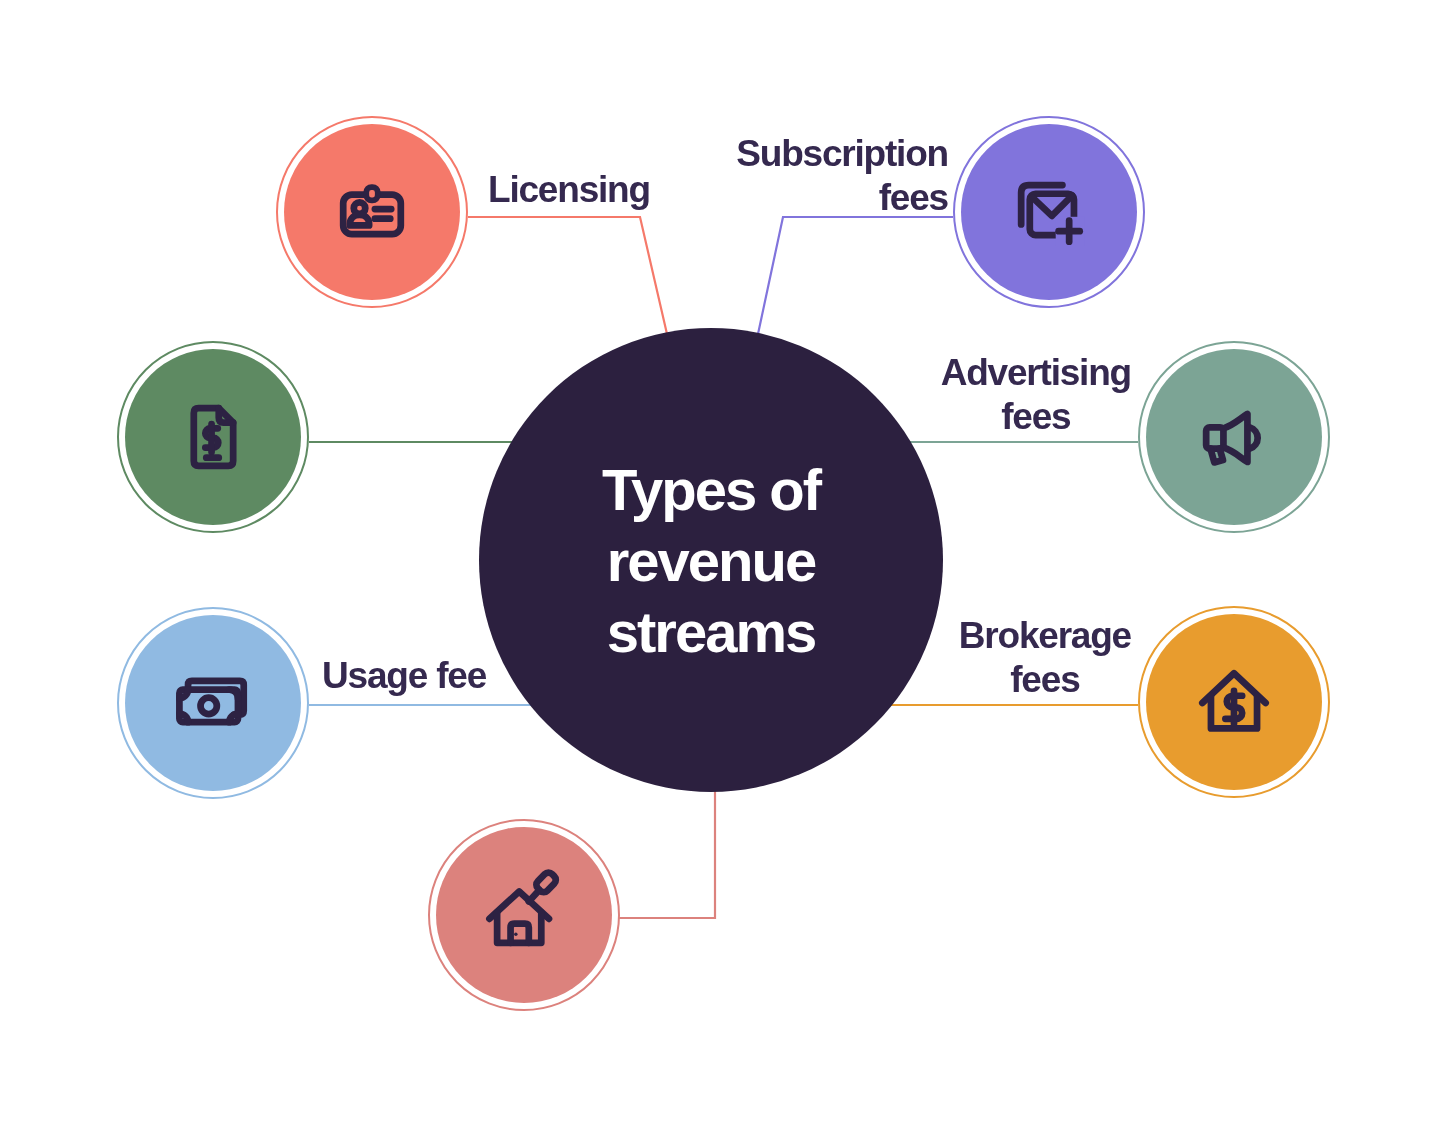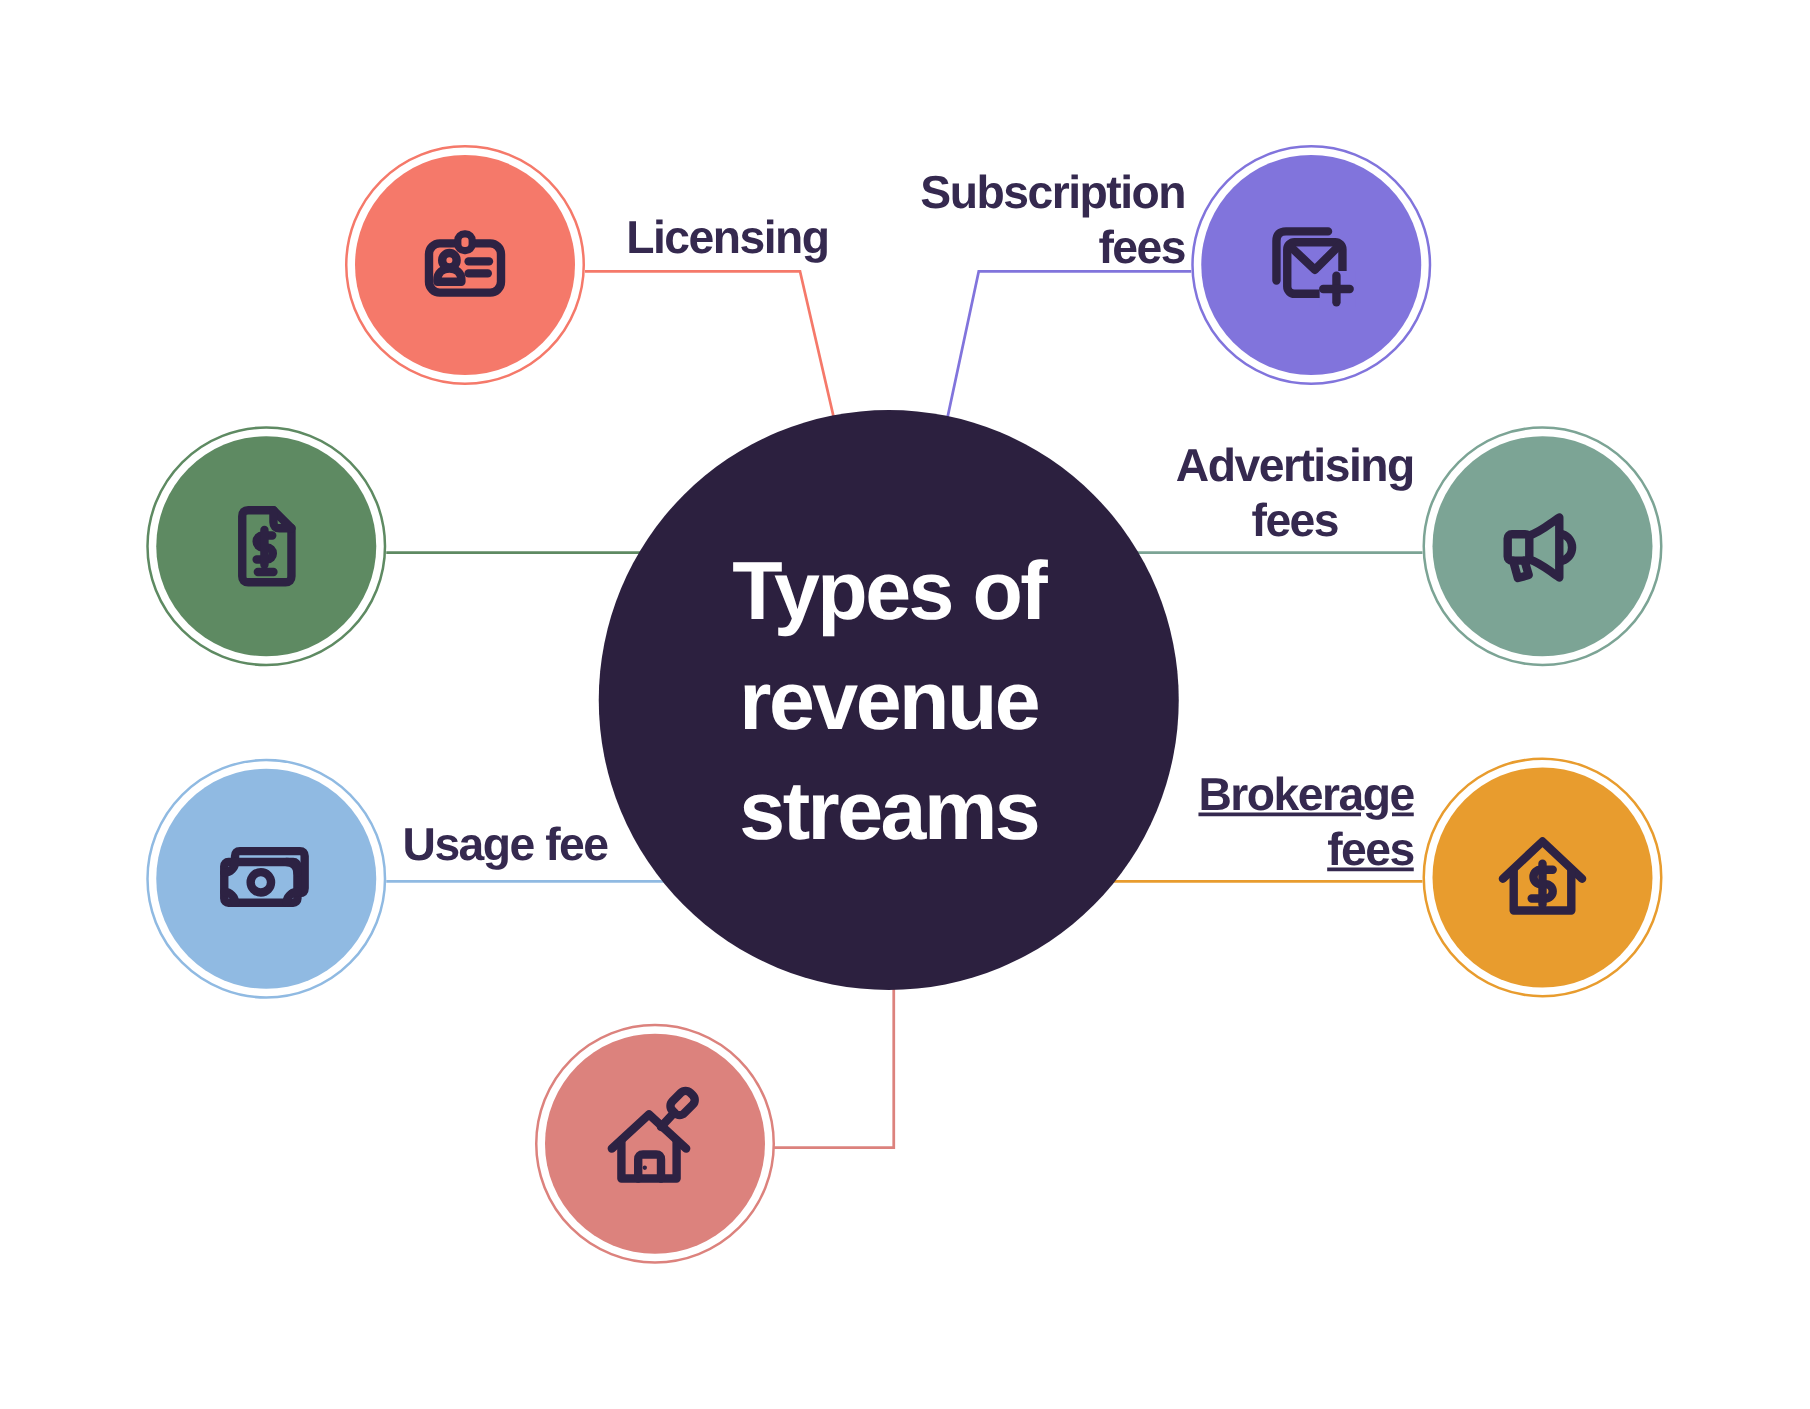--- a/index.html
+++ b/index.html
@@ -51,35 +51,35 @@
   .inkfill{fill:var(--ink);}
 
   
   .central{
     position:absolute;left:479px;top:328px;width:464px;height:464px;border-radius:50%;
     background:var(--central);z-index:2;
     display:flex;align-items:center;justify-content:center;
   }
   .central-title{
     white-space:pre-line;text-align:center;color:#ffffff;
-    font-size:66px;line-height:88px;font-weight:700;letter-spacing:-2px;
+    font-size:58px;line-height:71px;font-weight:700;letter-spacing:-2px;
   }
 
   
   .label{
     position:absolute;z-index:3;color:var(--label);
     font-size:37px;line-height:44px;font-weight:700;letter-spacing:-1.2px;
     white-space:pre-line;
   }
-  .label-licensing{left:488px;top:168px;margin-left:13px;}
+  .label-licensing{left:488px;top:168px;}
   .label-subscription{right:500px;top:132px;text-align:right;}
   .label-asset{left:327px;top:389px;}
   .label-advertising{right:317px;top:351px;text-align:center;}
   .label-usage{left:322px;top:654px;}
-  .label-brokerage{right:317px;top:614px;text-align:right;text-decoration:underline;}
+  .label-brokerage{right:317px;top:614px;text-align:center;}
   .label-renting{left:738px;top:844px;}
 </style>
 </head>
 <body>
 
 <div class="canvas">
 
   <svg class="edges" width="1448" height="1127" viewBox="0 0 1448 1127">
     <polyline class="edge-licensing" points="468,217 640,217 667,334"></polyline>
     <polyline class="edge-subscription" points="953,217 783,217 758,334"></polyline>

